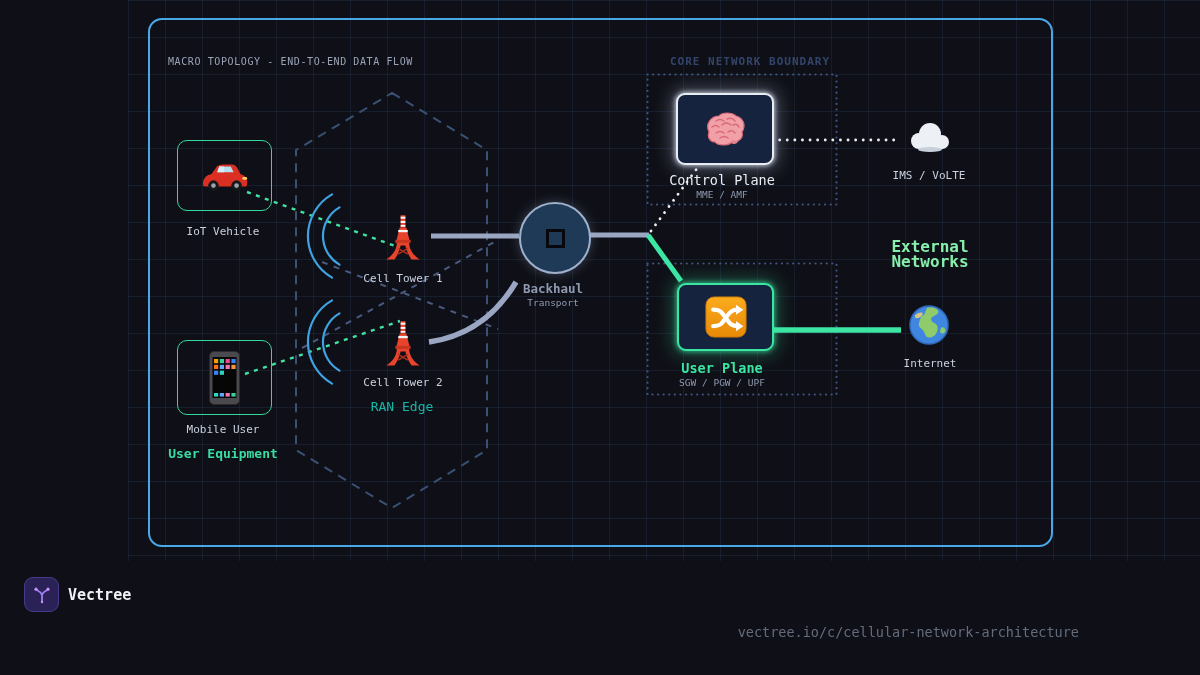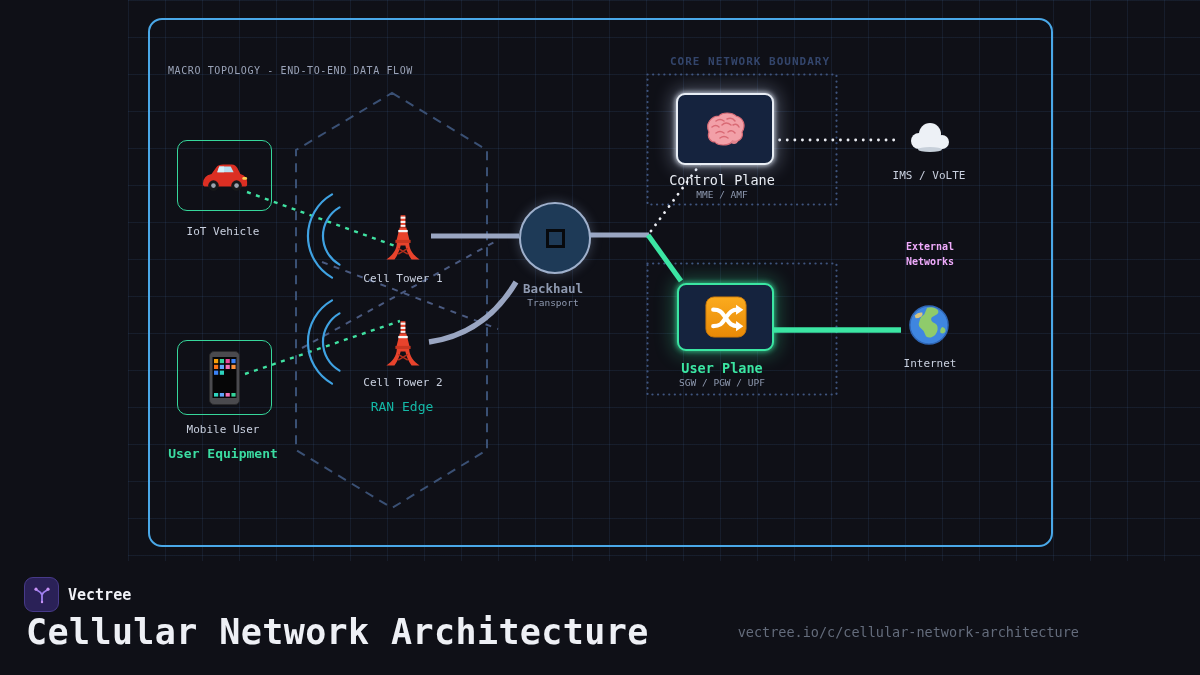--- a/index.html
+++ b/index.html
@@ -18,21 +18,21 @@
   #main-frame{
     position:absolute;left:148px;top:18px;width:901px;height:525px;
     border:2.5px solid #4aa8e8;border-radius:14px;
   }
   #lines{position:absolute;left:0;top:0;width:1200px;height:675px;pointer-events:none;}
   .abs{position:absolute;}
   .ctr{transform:translateX(-50%);text-align:center;}
   .lbl{font-size:11px;color:#c9d0df;white-space:nowrap;}
   .sub{font-size:9.5px;color:#8e99b0;white-space:nowrap;}
   .title{font-size:14px;font-weight:bold;letter-spacing:2.2px;color:#3ab4f2;white-space:nowrap;}
-  .subtitle{font-size:10px;letter-spacing:0.6px;color:#9aa3b8;white-space:nowrap;margin-top:9px;}
+  .subtitle{font-size:10px;letter-spacing:0.6px;color:#9aa3b8;white-space:nowrap;}
   .grp-green{font-size:13px;font-weight:bold;color:#3bdca2;white-space:nowrap;}
   .grp-blue{font-size:13px;font-weight:normal;color:#14b8a6;white-space:nowrap;}
   .core-lbl{font-size:11px;font-weight:bold;letter-spacing:1px;color:#33456b;white-space:nowrap;}
   .ue-box{
     position:absolute;border:1.5px solid #36d79b;border-radius:10px;
     display:flex;align-items:center;justify-content:center;
   }
   .core-node{
     position:absolute;background:#15233e;border-radius:9px;
     display:flex;align-items:center;justify-content:center;
@@ -44,21 +44,21 @@
   #backhaul-node{
     position:absolute;left:519px;top:202px;width:68px;height:68px;border-radius:50%;
     background:#1e3a57;border:2.5px solid #9fb0cc;
     box-shadow:0 0 12px rgba(160,185,225,.30);
     display:flex;align-items:center;justify-content:center;
   }
   #backhaul-square{width:13px;height:13px;border:3.5px solid #07090d;}
   .bh-lbl{font-size:12.5px;font-weight:bold;color:#8e99b0;white-space:nowrap;}
   .cp-lbl{font-size:13.5px;font-weight:normal;color:#e9edf4;white-space:nowrap;}
   .up-lbl{font-size:13.5px;font-weight:bold;color:#3be6a2;white-space:nowrap;}
-  .ext-lbl{font-size:10px;font-weight:bold;color:#f0abfc;white-space:pre-line;line-height:15px;text-align:center;}
+  .ext-lbl{font-size:16px;font-weight:bold;color:#86efac;white-space:pre-line;line-height:15px;text-align:center;}
   #footer{position:absolute;left:0;top:561px;width:1104px;height:114px;}
   #brand-logo{
     position:absolute;left:24px;top:16px;width:33px;height:33px;border-radius:9px;
     background:#2a2157;border:1.5px solid #473a8a;
     display:flex;align-items:center;justify-content:center;
   }
   #brand-name{position:absolute;left:68px;top:25px;font-size:15px;font-weight:bold;color:#f0f1f6;}
   #footer-title{position:absolute;left:26px;top:51px;font-size:35px;font-weight:bold;letter-spacing:0.4px;color:#eef0f5;white-space:nowrap;}
   #footer-url{position:absolute;right:25px;top:63px;font-size:13.5px;color:#646c7c;white-space:nowrap;}
 </style>
@@ -241,17 +241,16 @@
   <div id="footer">
     <div id="brand-logo">
       <svg width="20" height="20" viewBox="0 0 20 20">
         <path d="M10,17 L10,10 M10,10 C8.5,6.5 6,5.5 4,4.5 M10,10 C11.5,6.5 14,5.5 16,4.5" fill="none" stroke="#9f7ff0" stroke-width="1.8" stroke-linecap="round"></path>
         <circle cx="4" cy="4.2" r="1.6" fill="#c792f5"></circle>
         <circle cx="16" cy="4.2" r="1.6" fill="#c792f5"></circle>
         <circle cx="10" cy="17" r="1.2" fill="#c792f5"></circle>
       </svg>
     </div>
     <div id="brand-name">Vectree</div>
-    <div id="footer-title">Cellular Network Architecture</div>
     <div id="footer-url">vectree.io/c/cellular-network-architecture</div>
   </div>
 
 </div>
 
 </body></html>

